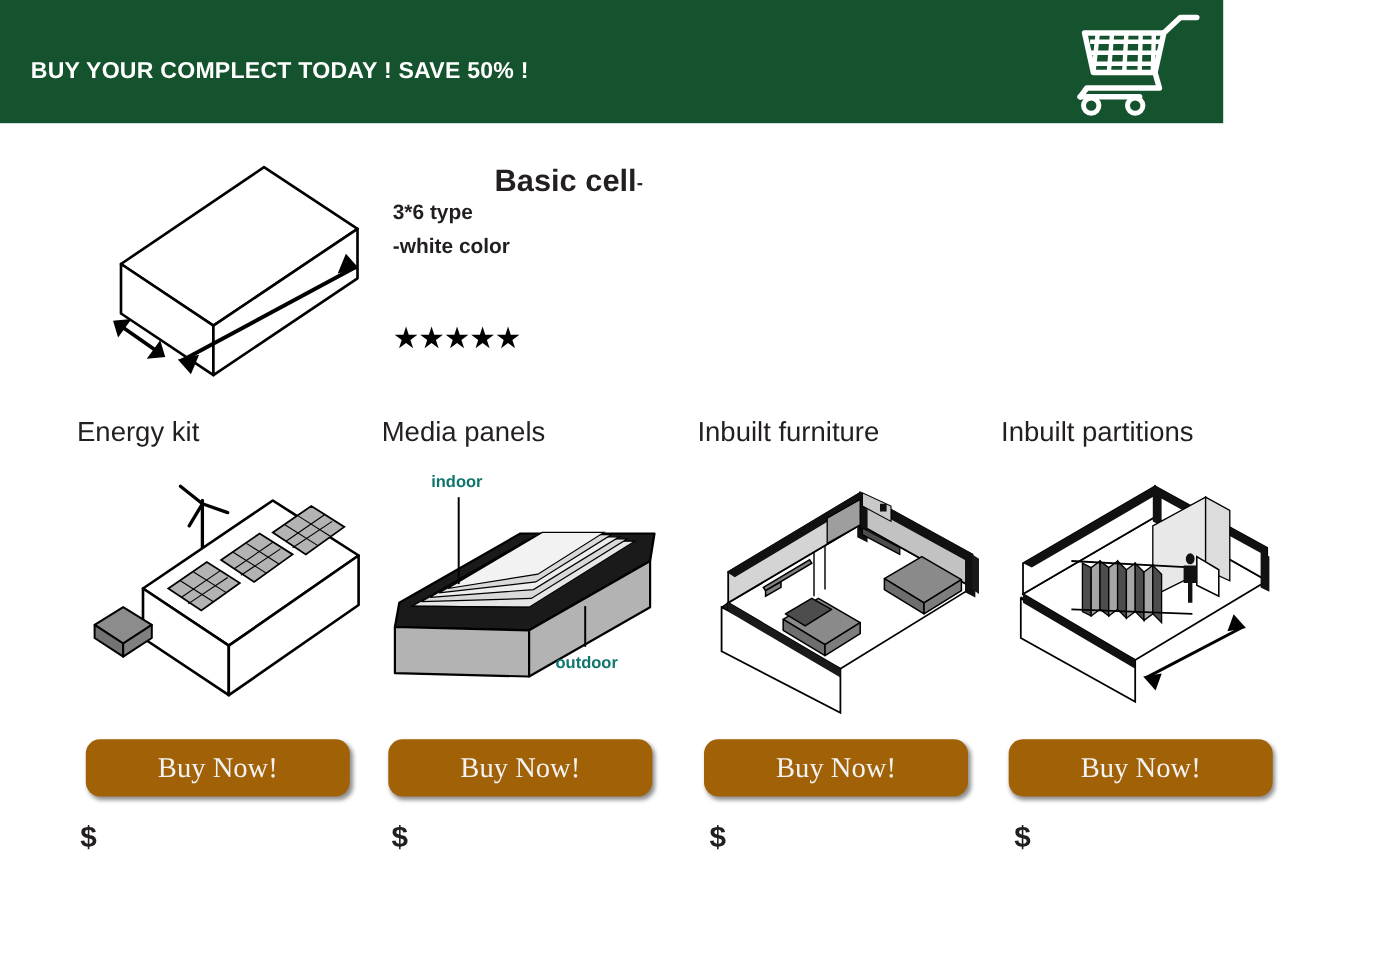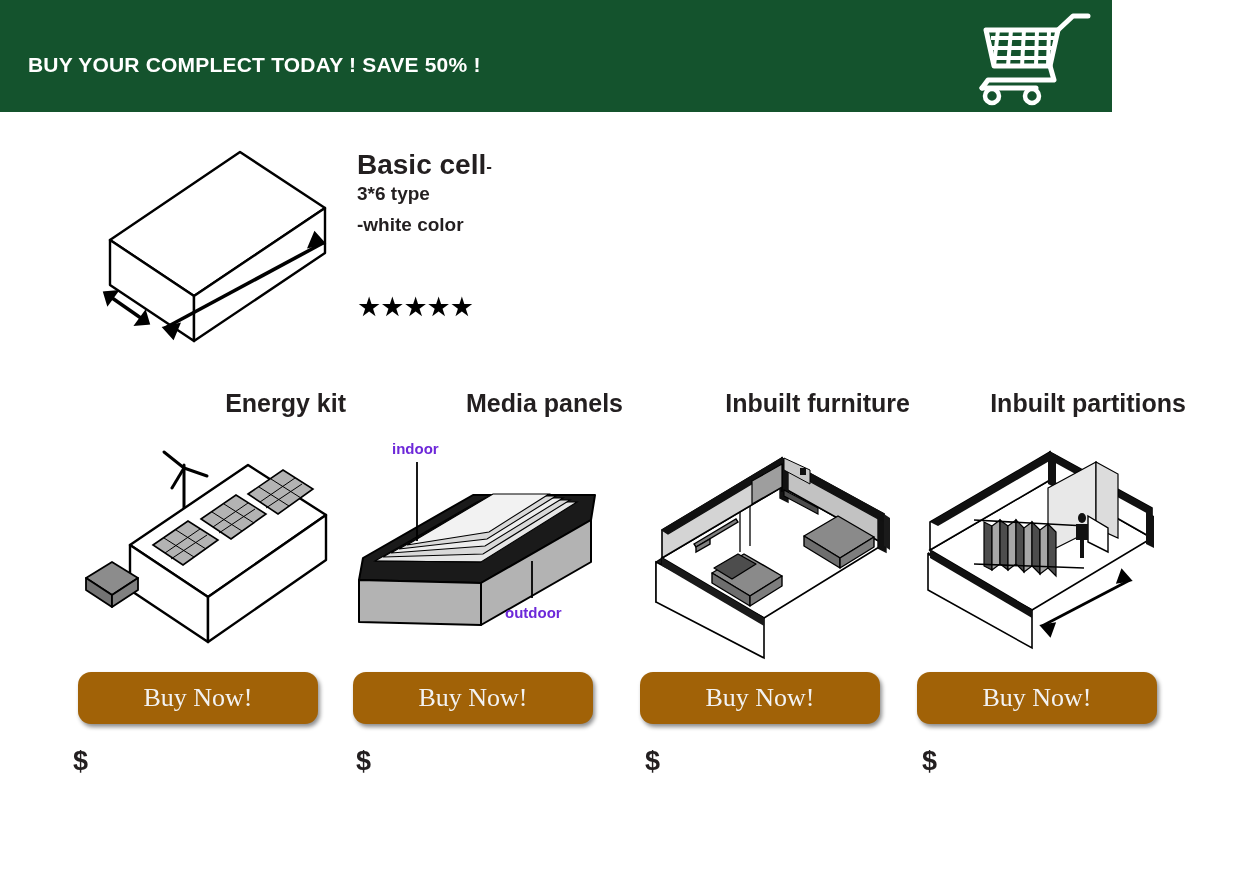--- a/index.html
+++ b/index.html
@@ -48,20 +48,21 @@
     position: absolute;
     left: 357px; top: 150px;
     width: 320px;
   }
   #hero-title {
     font-size: 28px;
     font-weight: bold;
     line-height: 1.05;
     margin: 0;
     white-space: nowrap;
+    text-align: center;
   }
   #hero-title .dash {
     font-size: 17px;
     font-weight: bold;
     vertical-align: 2px;
   }
   .hero-sub {
     font-size: 19px;
     font-weight: bold;
     line-height: 1.62;
@@ -83,24 +84,24 @@
     top: 378px;
     width: 290px;
   }
   #col-0 { left: 68px; }
   #col-1 { left: 345px; }
   #col-2 { left: 632px; }
   #col-3 { left: 908px; }
 
   .product-title {
     font-size: 25px;
-    font-weight: bold;
-    text-align: right;
+    font-weight: normal;
+    text-align: left;
     line-height: 1.1;
-    margin: 12px;
+    margin: 2px;
     white-space: nowrap;
     color: #231f20;
   }
 
   .product-art {
     position: relative;
     width: 290px;
     height: 215px;
     margin-top: 22px;
   }
@@ -140,21 +141,21 @@
   }
   #price-0 { left: 73px; }
   #price-1 { left: 356px; }
   #price-2 { left: 645px; }
   #price-3 { left: 922px; }
 
   .callout-label {
     position: absolute;
     font-size: 15px;
     font-weight: bold;
-    color: #6d28d9;
+    color: #0f766e;
     white-space: nowrap;
   }
   svg { display: block; overflow: visible; }
 </style>
 </head>
 <body>
 
 <div id="header-bar">
   <div id="header-title">BUY YOUR COMPLECT TODAY ! SAVE 50% !</div>
   <div id="cart-icon">

